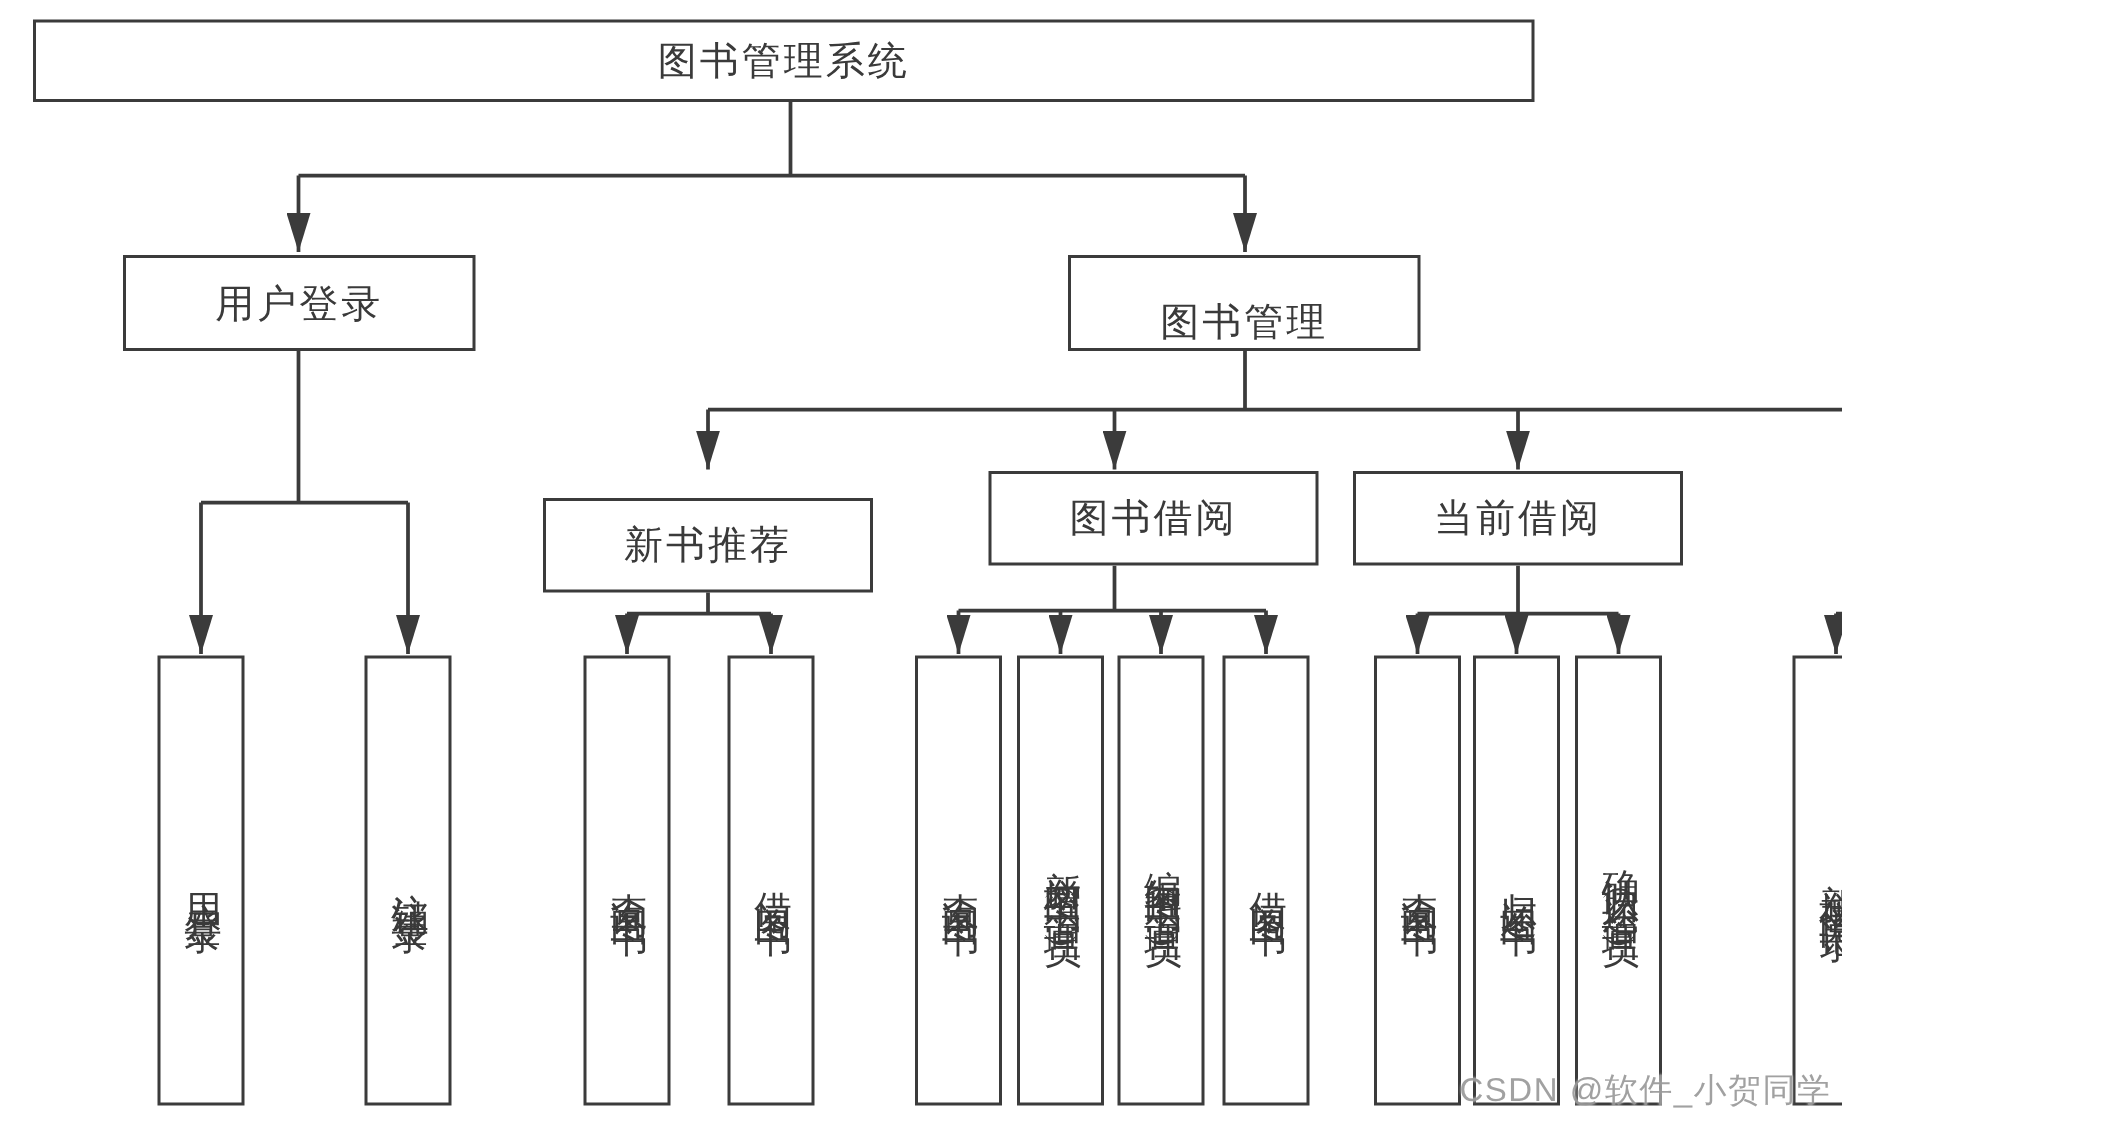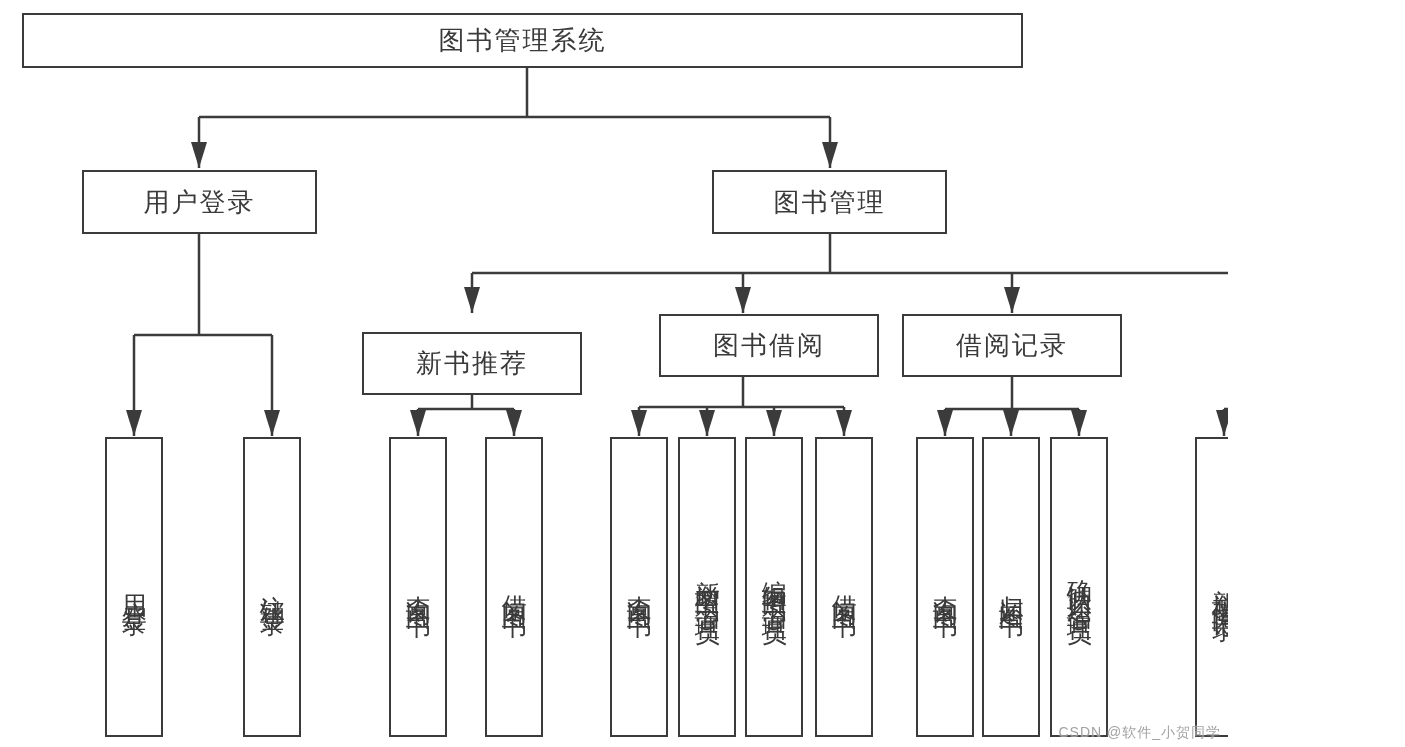--- a/index.html
+++ b/index.html
@@ -36,21 +36,21 @@
     text-orientation: mixed;
     font-size: 25px;
     letter-spacing: 6px;
     line-height: 1.1;
     white-space: nowrap;
   }
   .watermark {
     position: absolute;
     right: 7px;
     bottom: 5px;
-    font-size: 14px;
+    font-size: 22px;
     letter-spacing: 1px;
     color: rgba(145, 145, 145, 0.85);
     text-shadow: 0 0 2px #ffffff;
     white-space: nowrap;
     z-index: 5;
   }
 </style>
 </head>
 <body>
 
@@ -99,32 +99,32 @@
     </g>
   </svg>
 
   <div class="node h-label" style="left:22px; top:13px; width:1001px; height:55px;">
     <span>图书管理系统</span>
   </div>
 
   <div class="node h-label" style="left:82px; top:170px; width:235px; height:64px;">
     <span>用户登录</span>
   </div>
-  <div class="node h-label" style="left:712px; top:170px; width:235px; height:64px;">
+  <div class="node h-label" style="left:712px; top:170px; width:235px; height:64px;align-items:flex-end;">
     <span>图书管理</span>
   </div>
 
   <div class="node h-label" style="left:362px; top:332px; width:220px; height:63px;">
     <span>新书推荐</span>
   </div>
   <div class="node h-label" style="left:659px; top:314px; width:220px; height:63px;">
     <span>图书借阅</span>
   </div>
   <div class="node h-label" style="left:902px; top:314px; width:220px; height:63px;">
-    <span>借阅记录</span>
+    <span>当前借阅</span>
   </div>
 
   <div class="node v-node" style="left:105px; top:437px; width:58px; height:300px;">
     <span>用户登录</span>
   </div>
   <div class="node v-node" style="left:243px; top:437px; width:58px; height:300px;">
     <span>注销登录</span>
   </div>
 
   <div class="node v-node" style="left:389px; top:437px; width:58px; height:300px;">

